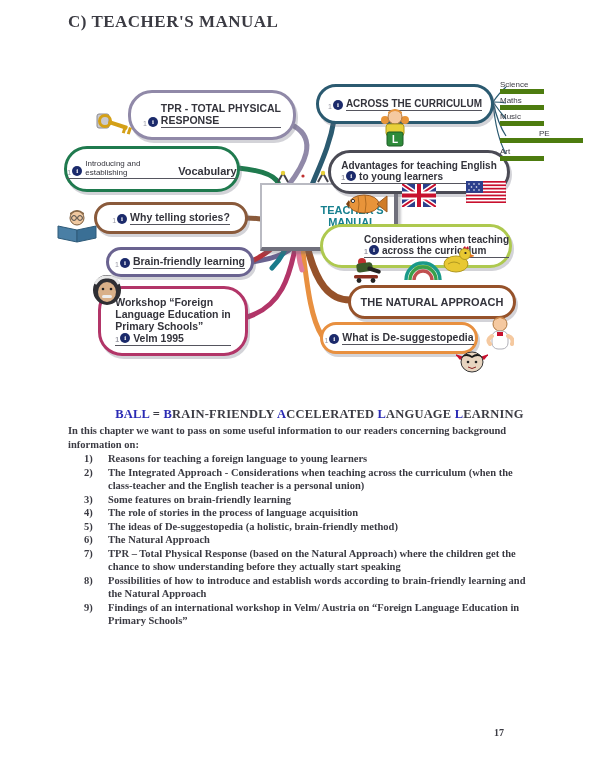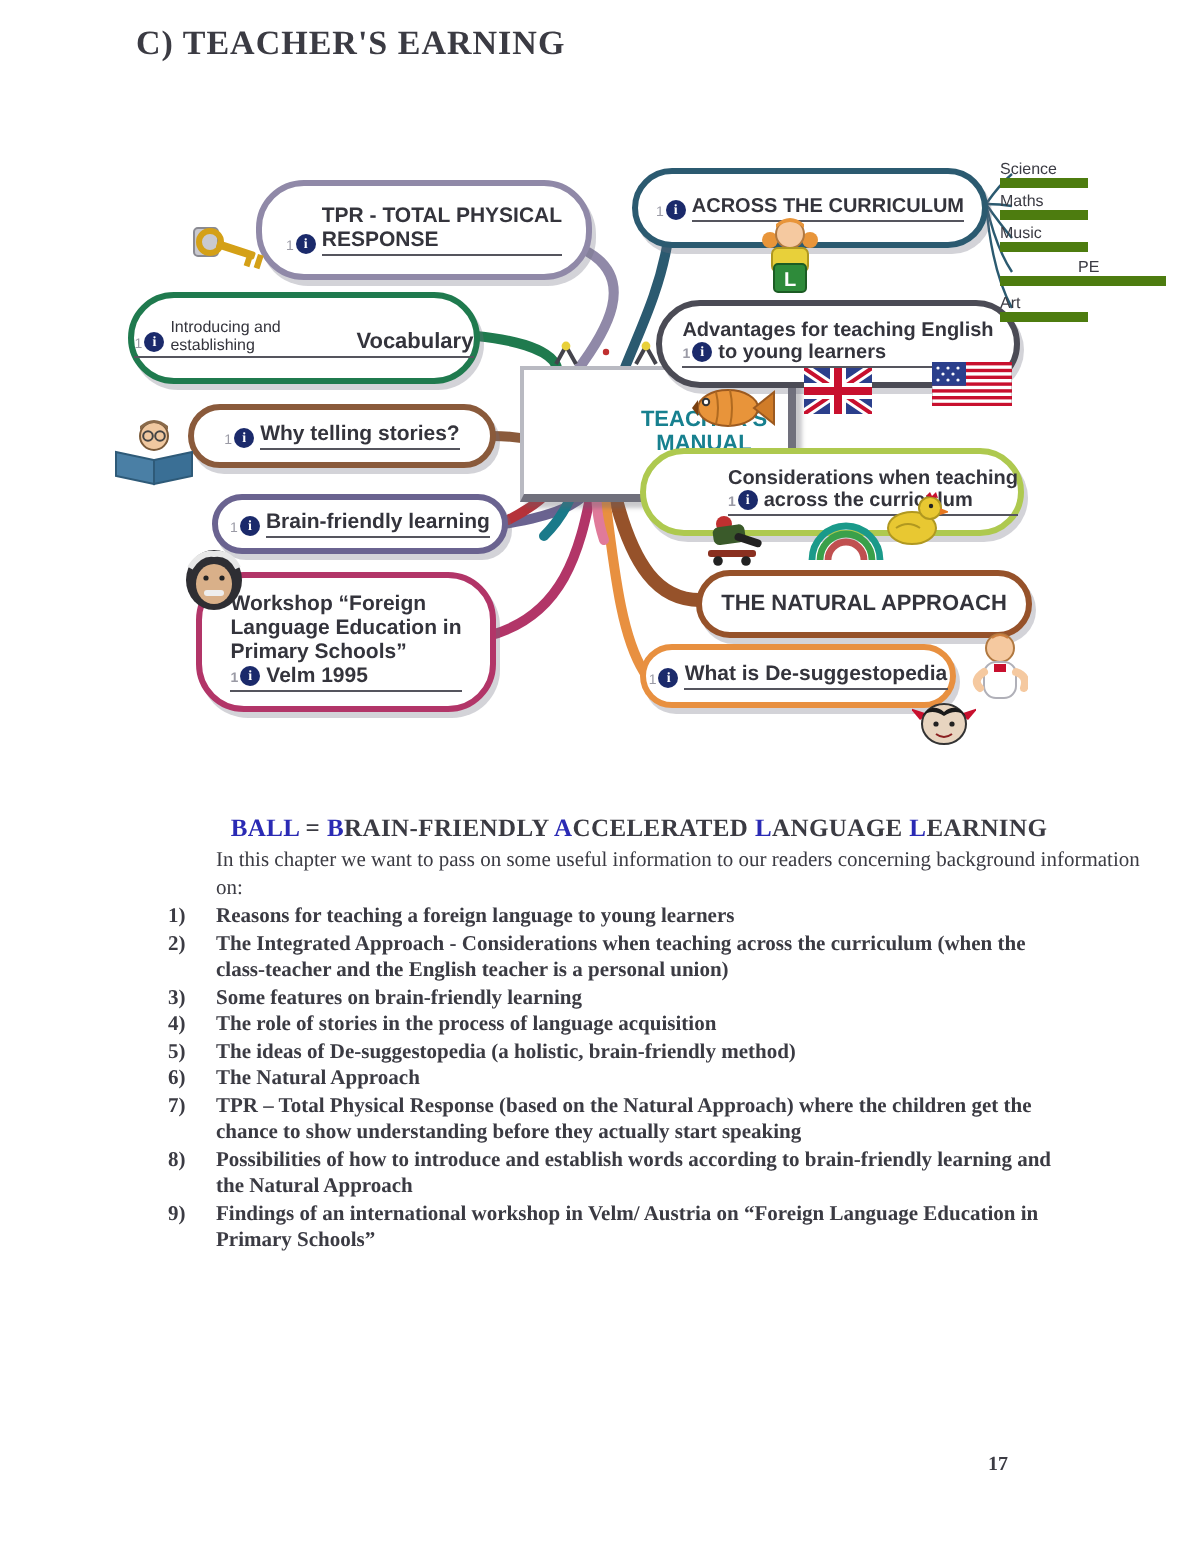--- a/index.html
+++ b/index.html
@@ -6,22 +6,22 @@
   body{width:600px;height:776px;background:#ffffff;overflow:hidden;
        font-family:"Liberation Serif",serif;color:#3b3b43;}
   #page{position:relative;width:600px;height:776px;background:#fff;}
 
   
   .doc-title{position:absolute;left:68px;top:12px;font-size:17px;font-weight:bold;
              letter-spacing:.5px;color:#3b3b43;}
   .doc-subtitle{position:absolute;left:158px;top:37px;font-size:12.5px;font-weight:bold;color:#3b3b43;}
   .ballline{position:absolute;left:102px;top:392px;font-size:12.5px;font-weight:bold;
             white-space:pre;letter-spacing:.2px;}
-  .intro{position:absolute;left:68px;top:424px;width:468px;font-size:10.5px;font-weight:normal;
-         line-height:13.5px;margin-left:40px;}
+  .intro{position:absolute;left:68px;top:424px;width:468px;font-size:10.5px;font-weight:bold;
+         line-height:13.5px;}
   .blist{position:absolute;left:84px;top:452px;width:452px;font-size:10.5px;font-weight:bold;
          line-height:13.5px;}
   .blist .item{display:flex;}
   .blist .num{width:24px;flex:0 0 24px;}
   .blist .txt{flex:1;}
   .pageno{position:absolute;left:494px;top:727px;font-size:10px;font-weight:bold;}
 
   
   .mm{position:absolute;left:0;top:60px;width:600px;height:330px;}
   .branches{position:absolute;left:0;top:0;width:600px;height:330px;z-index:1;}
@@ -45,21 +45,21 @@
       box-shadow:3px 3px 2px rgba(100,100,110,.35);padding-left:48px;}
   .subtopic{position:absolute;font-family:"Liberation Sans",sans-serif;font-size:8px;
       color:#3b3b43;border-bottom:5px solid #4d7c0f;width:44px;z-index:2;}
   .icon{position:absolute;z-index:3;line-height:0;}
 </style>
 </head>
 <body>
 
 <div id="page">
 
-  <div class="doc-title">C) TEACHER'S EARNING</div>
+  <div class="doc-title">C) TEACHER'S MANUAL</div>
 
   <div class="mm">
 
     <svg class="branches" viewBox="0 0 600 330" width="600" height="330">
       <path d="M294,66 C318,80 304,105 288,126" fill="none" stroke-width="5" stroke-linecap="round" style="stroke: rgb(144, 137, 168);"></path>
       <path d="M334,60 C330,85 320,105 312,125" fill="none" stroke-width="5" stroke-linecap="round" style="stroke: rgb(43, 90, 112);"></path>
       <path d="M238,108 C278,112 292,126 264,140" fill="none" stroke-width="5" stroke-linecap="round" style="stroke: rgb(31, 122, 78);"></path>
       <path d="M340,132 C330,130 320,128 312,128" fill="none" stroke-width="5" stroke-linecap="round" style="stroke: rgb(75, 75, 85);"></path>
       <path d="M246,158 C274,158 288,168 292,180" fill="none" stroke-width="5" stroke-linecap="round" style="stroke: rgb(138, 90, 59);"></path>
       <path d="M326,186 C320,180 318,176 314,170" fill="none" stroke-width="5" stroke-linecap="round" style="stroke: rgb(174, 201, 79);"></path>

